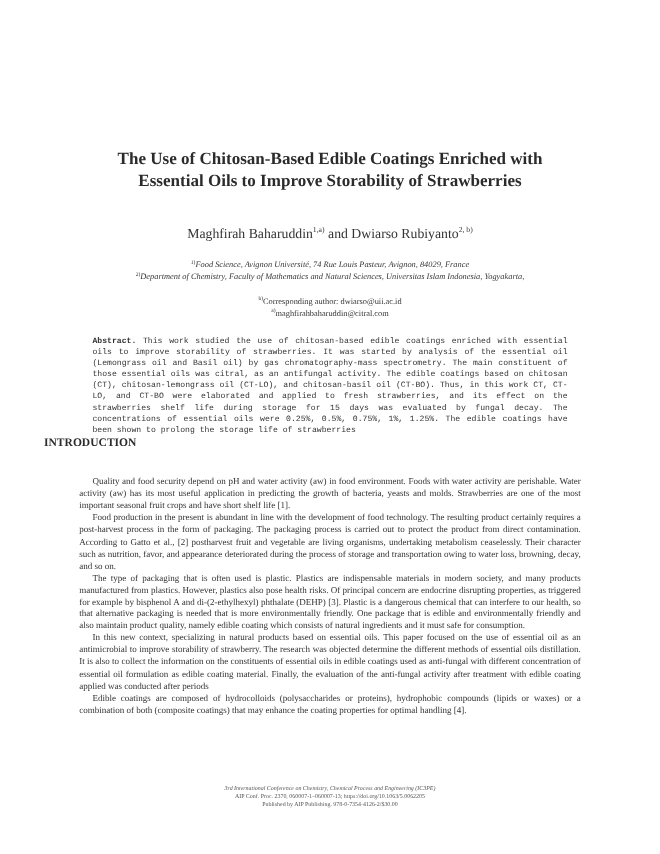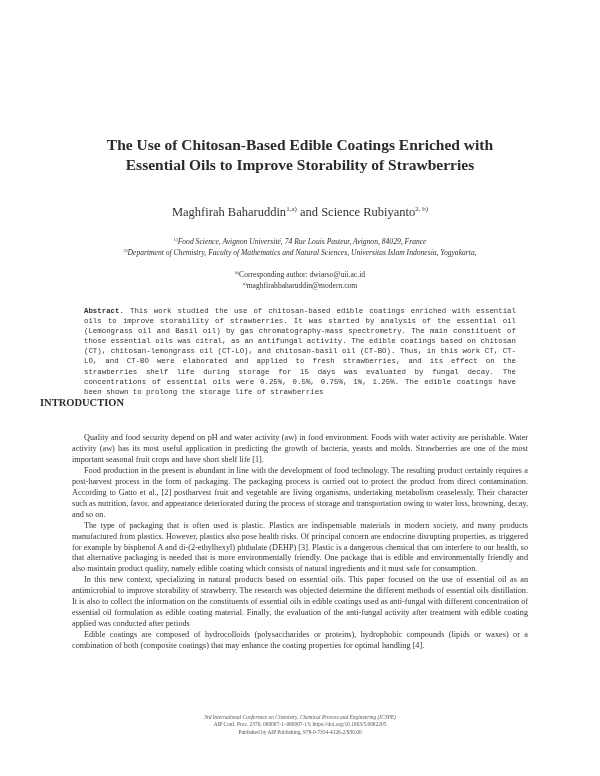--- a/index.html
+++ b/index.html
@@ -41,34 +41,34 @@
 <div class="page">
 
   <div class="title">
     <div>The Use of Chitosan-Based Edible Coatings Enriched with</div>
     <div>Essential Oils to Improve Storability of Strawberries</div>
   </div>
 
   <div class="authors">
     <span>Maghfirah Baharuddin</span><sup>1,a)</sup>
     <span>and</span>
-    <span>Science Rubiyanto</span><sup>2, b)</sup>
+    <span>Dwiarso Rubiyanto</span><sup>2, b)</sup>
   </div>
 
   <div class="affil italic" style="top:235px;">
     <sup>1)</sup><span>Food Science, Avignon Université, 74 Rue Louis Pasteur, Avignon, 84029, France</span>
   </div>
   <div class="affil italic" style="top:246px;">
     <sup>2)</sup><span>Department of Chemistry, Faculty of Mathematics and Natural Sciences, Universitas Islam Indonesia, Yogyakarta,</span>
   </div>
   <div class="affil" style="top:268px;">
     <sup>b)</sup><span>Corresponding author: dwiarso@uii.ac.id</span>
   </div>
   <div class="affil" style="top:279px;">
-    <sup>a)</sup><span>maghfirahbaharuddin@modern.com</span>
+    <sup>a)</sup><span>maghfirahbaharuddin@citral.com</span>
   </div>
 
   <div class="abstract">
     <b>Abstract.</b>
     <span>This work studied the use of chitosan-based edible coatings enriched with essential oils to improve storability of strawberries. It was started by analysis of the essential oil (Lemongrass oil and Basil oil) by gas chromatography-mass spectrometry. The main constituent of those essential oils was citral, as an antifungal activity. The edible coatings based on chitosan (CT), chitosan-lemongrass oil (CT-LO), and chitosan-basil oil (CT-BO). Thus, in this work CT, CT-LO, and CT-BO were elaborated and applied to fresh strawberries, and its effect on the strawberries shelf life during storage for 15 days was evaluated by fungal decay. The concentrations of essential oils were 0.25%, 0.5%, 0.75%, 1%, 1.25%. The edible coatings have been shown to prolong the storage life of strawberries</span>
   </div>
 
   <div class="section-heading">INTRODUCTION</div>
 
   <div class="body-text">

